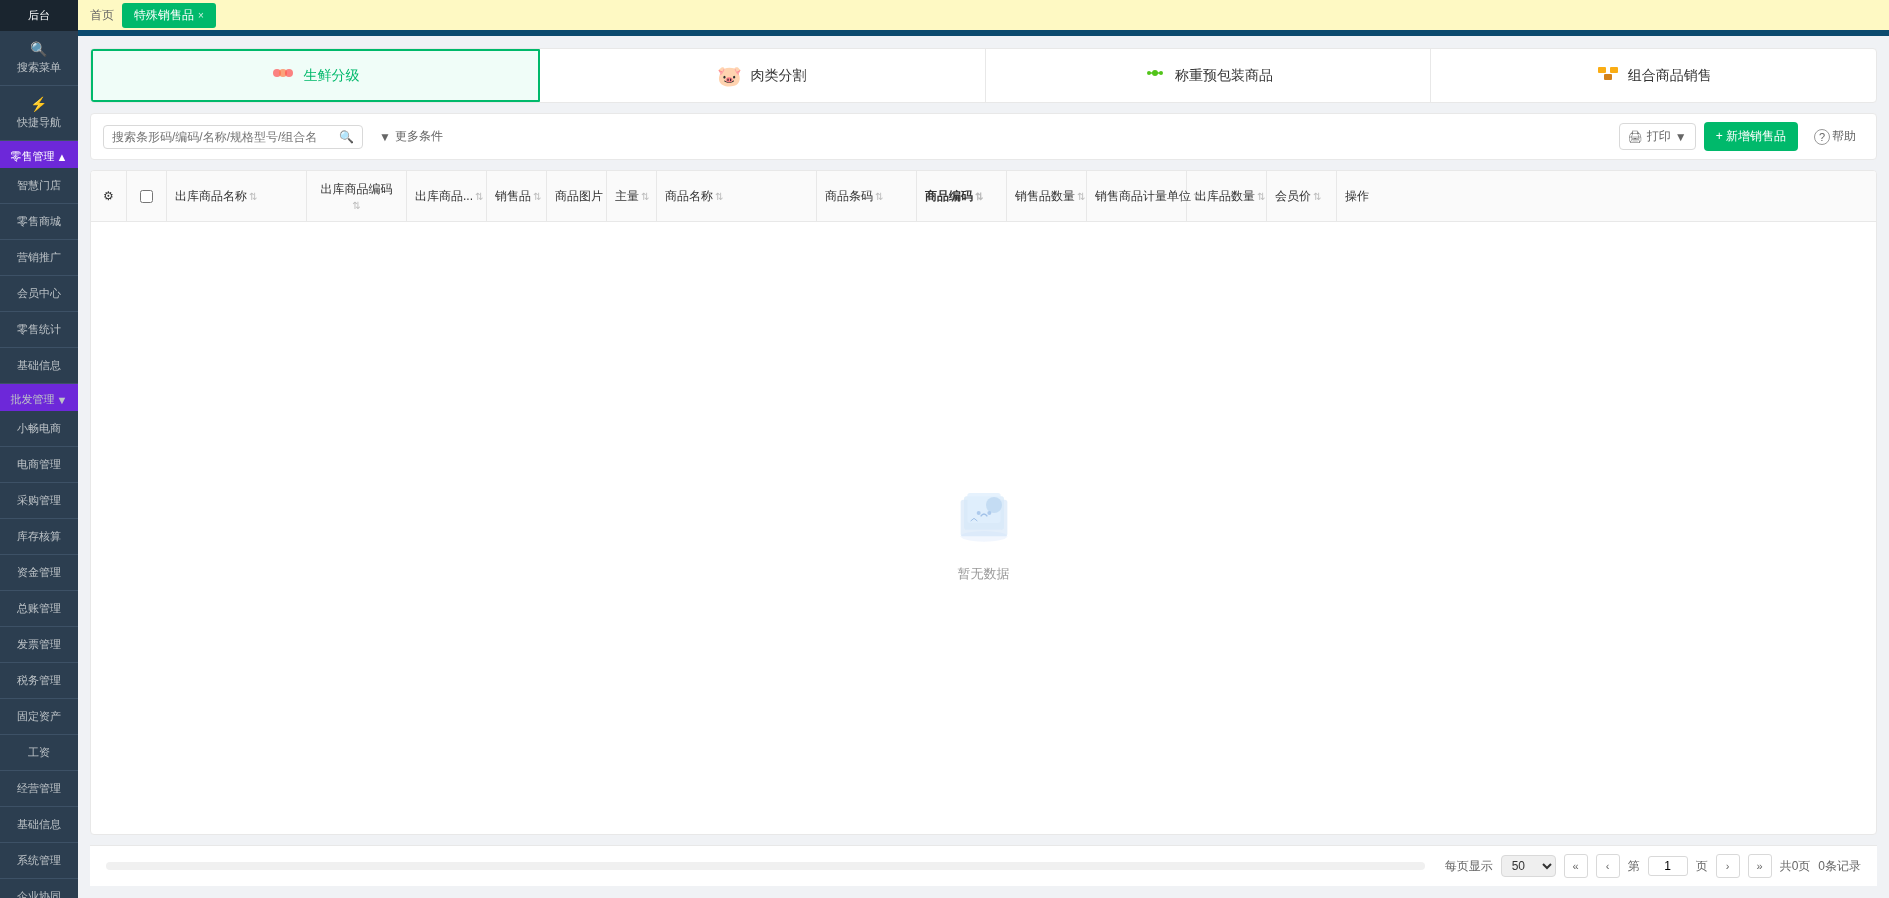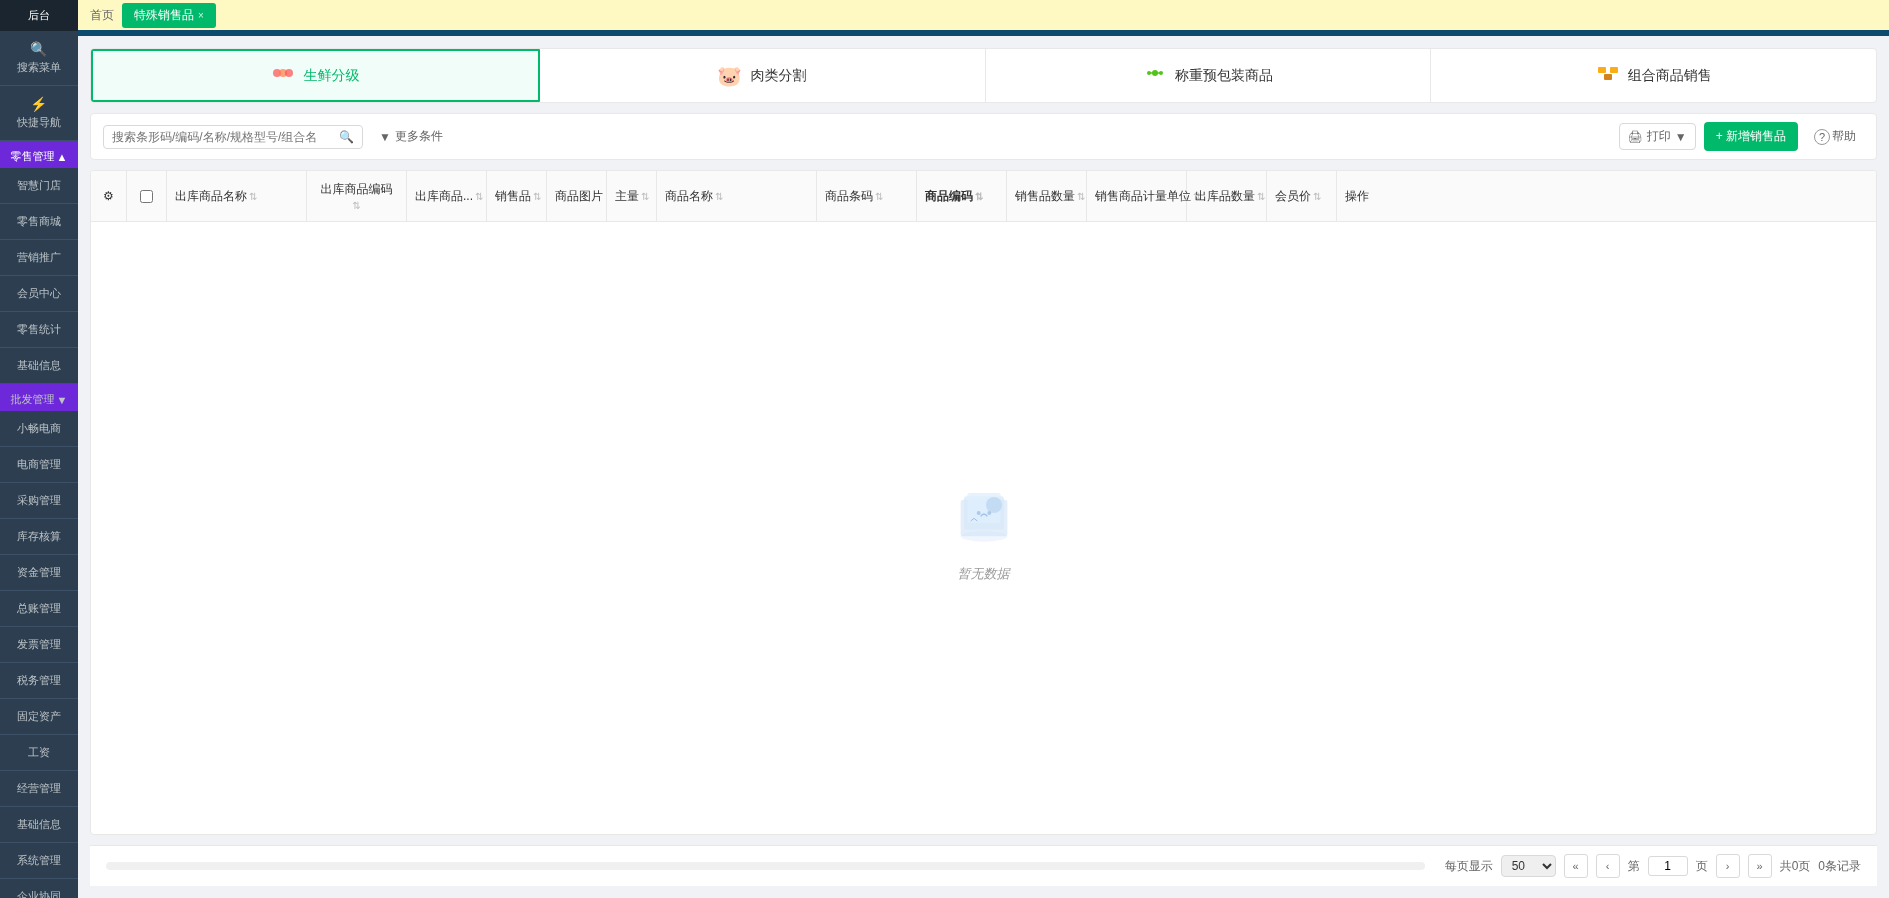--- a/index.html
+++ b/index.html
@@ -265,21 +265,20 @@
       flex-direction: column;
       align-items: center;
       justify-content: center;
     }
     .empty-state {
       display: flex;
       flex-direction: column;
       align-items: center;
       gap: 12px;
       padding: 40px;
-      font-style: italic;
     }
     .empty-icon {
       width: 80px;
       height: 80px;
     }
     .empty-text {
       color: #999;
       font-size: 13px;
     }
 

